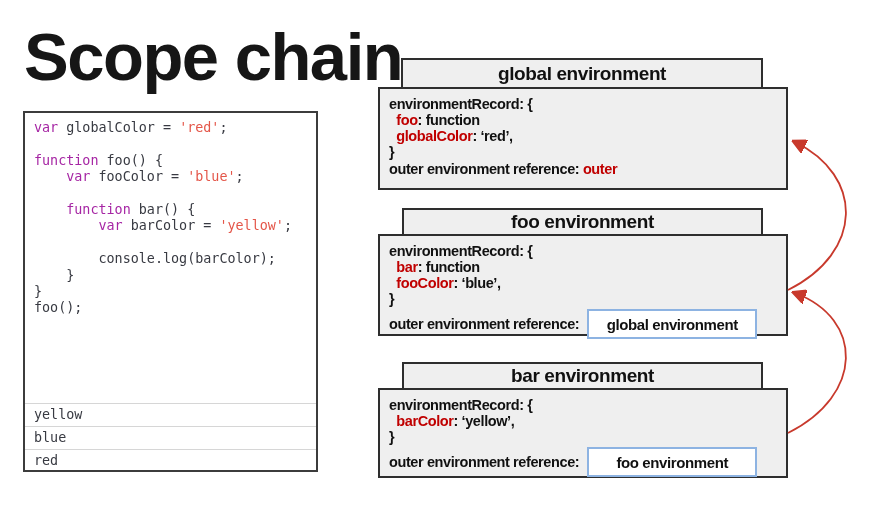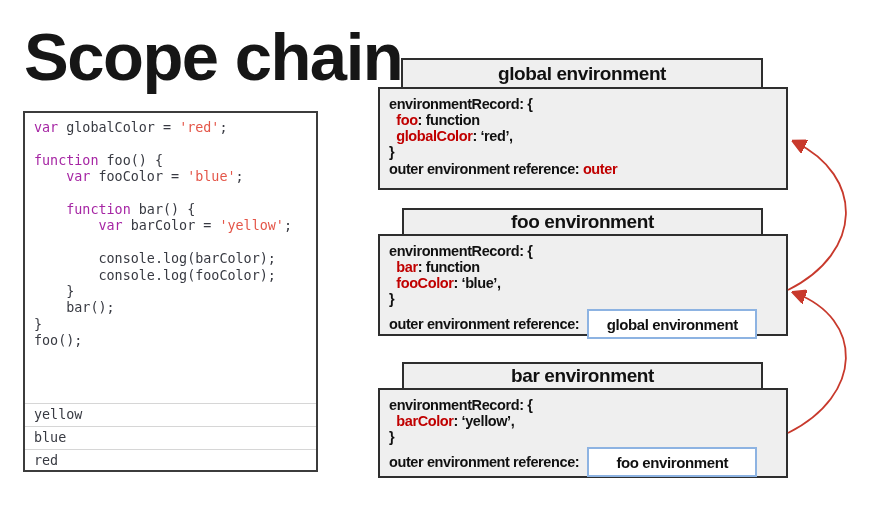--- a/index.html
+++ b/index.html
@@ -71,23 +71,21 @@
     <div class="code-area">
         <div class="code-line"><span class="kw">var </span><span>globalColor = </span><span class="str">'red'</span><span>;</span></div>
         <div class="code-line">&nbsp;</div>
         <div class="code-line"><span class="kw">function </span><span>foo() {</span></div>
         <div class="code-line"><span>    </span><span class="kw">var </span><span>fooColor = </span><span class="str">'blue'</span><span>;</span></div>
         <div class="code-line">&nbsp;</div>
         <div class="code-line"><span>    </span><span class="kw">function </span><span>bar() {</span></div>
         <div class="code-line"><span>        </span><span class="kw">var </span><span>barColor = </span><span class="str">'yellow'</span><span>;</span></div>
         <div class="code-line">&nbsp;</div>
         <div class="code-line"><span>        console.log(barColor);</span></div>
-        <div class="code-line"><span>        console.log(fooColor);</span></div>
         <div class="code-line"><span>    }</span></div>
-        <div class="code-line"><span>    bar();</span></div>
         <div class="code-line"><span>}</span></div>
         <div class="code-line"><span>foo();</span></div>
       </div>
     <div class="outputs">
         <div class="out-row">yellow</div>
         <div class="out-row">blue</div>
         <div class="out-row">red</div>
       </div>
   </div>
 

